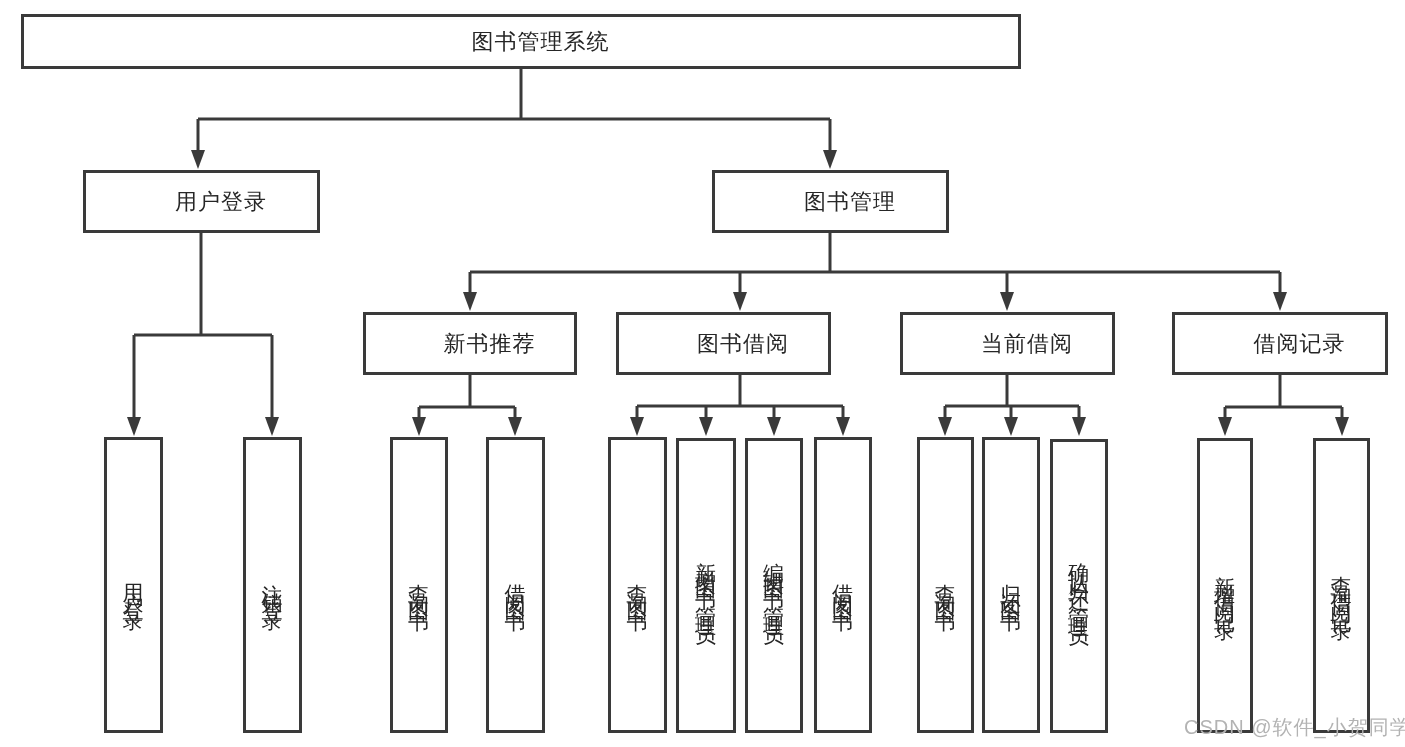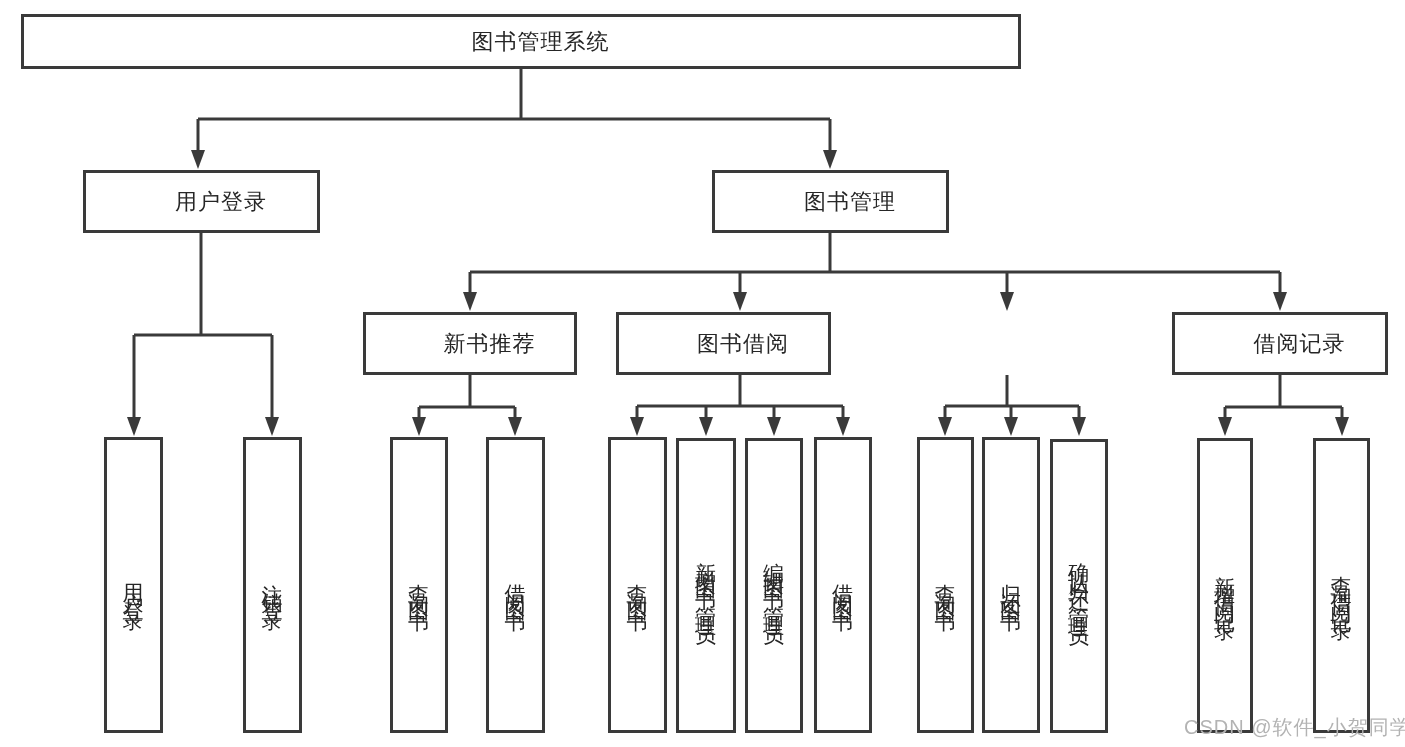--- a/index.html
+++ b/index.html
@@ -92,20 +92,21 @@
       <polygon points="1335,417 1349,417 1342,436"></polygon>
   </svg>
 
   <div class="box hbox" style="left:21px;top:14px;width:1000px;height:55px">图书管理系统</div>
 
   <div class="box hbox" style="left:83px;top:170px;width:237px;height:63px">用户登录</div>
   <div class="box hbox" style="left:363px;top:312px;width:214px;height:63px">新书推荐</div>
 
   <div class="box hbox" style="left:712px;top:170px;width:237px;height:63px">图书管理</div>
   <div class="box hbox" style="left:616px;top:312px;width:215px;height:63px">图书借阅</div>
+  <div class="box hbox" style="left:900px;top:312px;width:215px;height:63px">当前借阅</div>
   <div class="box hbox" style="left:1172px;top:312px;width:216px;height:63px">借阅记录</div>
 
   <div class="box vbox" style="left:104px;top:437px;width:59px;height:296px">用户登录</div>
   <div class="box vbox" style="left:243px;top:437px;width:59px;height:296px">注销登录</div>
 
   <div class="box vbox" style="left:390px;top:437px;width:58px;height:296px">查询图书</div>
   <div class="box vbox" style="left:486px;top:437px;width:59px;height:296px">借阅图书</div>
 
   <div class="box vbox" style="left:608px;top:437px;width:59px;height:296px">查询图书</div>
   <div class="box vbox" style="left:676px;top:438px;width:60px;height:295px">新增图书（管理员）</div>

